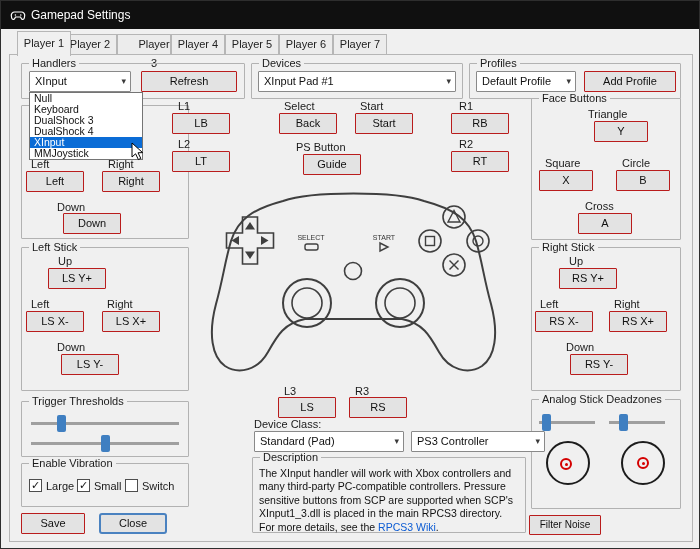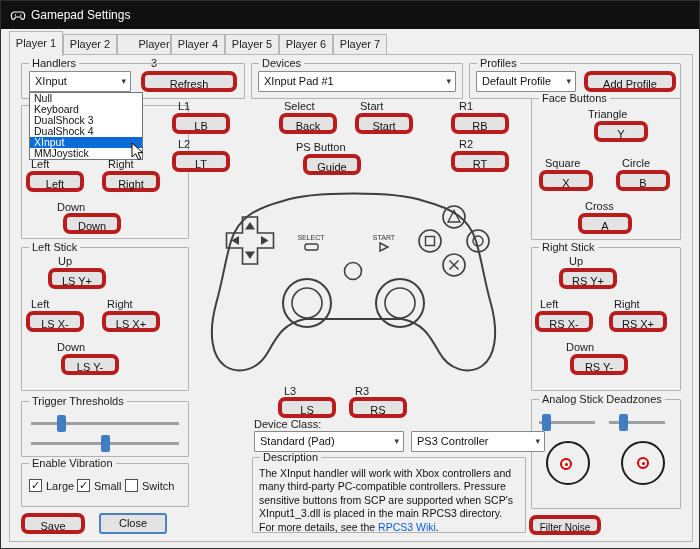--- a/index.html
+++ b/index.html
@@ -10,21 +10,21 @@
 
   .panel { position:absolute; left:8px; top:53px; width:684px; height:488px; border:1px solid #b6b6b6; background:#f0f0f0; box-sizing:border-box; z-index:0; }
 
   .tab { position:absolute; top:33px; width:54px; height:21px; background:#ececec; border:1px solid #b6b6b6; box-sizing:border-box; font-size:11px; color:#222; text-align:center; line-height:19px; z-index:1; }
   .tab.active { top:30px; height:25px; line-height:22px; background:#f0f0f0; border-bottom:none; z-index:2; }
 
   .group { position:absolute; border:1px solid #b2b2b2; border-radius:1px; box-sizing:border-box; z-index:1; }
   .glabel { position:absolute; top:-7px; left:7px; background:#f0f0f0; padding:0 3px; font-size:11px; color:#1a1a1a; white-space:nowrap; }
 
   .lbl { position:absolute; font-size:11px; color:#1a1a1a; white-space:nowrap; z-index:2; }
-  .btn { position:absolute; background:#e3e3e3; border:4px solid #b91c1c; border-radius:7px; font-size:11px; color:#111; text-align:center; line-height:18px; height:21px; box-sizing:border-box; z-index:2; cursor:default; }
+  .btn { position:absolute; background:#e3e3e3; border:1px solid #b91c1c; border-radius:1px; font-size:11px; color:#111; text-align:center; line-height:18px; height:21px; box-sizing:border-box; z-index:2; cursor:default; }
   .btn.small { font-size:10px; }
   .btn.focused { border:2px solid #4a82c0; border-radius:3px; line-height:16px; }
 
   .combo { position:absolute; background:#ffffff; border:1px solid #898989; border-radius:1px; height:21px; box-sizing:border-box; font-size:11px; color:#111; line-height:19px; padding-left:5px; z-index:2; white-space:nowrap; overflow:hidden; }
   .combo .arrow { position:absolute; right:4px; top:0; font-size:9px; line-height:19px; color:#3a3a3a; }
 
   .ddlist { position:absolute; background:#ffffff; border:1px solid #747474; z-index:9; box-sizing:border-box; }
   .dditem { height:11px; line-height:11px; font-size:10.5px; padding:0 4px; color:#111; white-space:nowrap; }
   .dditem.sel { background:#0a6cd6; color:#ffffff; }
 
@@ -50,21 +50,21 @@
 
   <div class="titlebar">
     <svg class="app-icon" viewBox="0 0 16 16">
       <path d="M4.5,5 h7 a3.2,3.2 0 0 1 3.2,3.5 l-.4,2.5 a1.6,1.6 0 0 1 -3,.5 l-.8,-1.5 h-5 l-.8,1.5 a1.6,1.6 0 0 1 -3,-.5 l-.4,-2.5 a3.2,3.2 0 0 1 3.2,-3.5 z" fill="none" stroke="#ffffff" stroke-width="1.2"></path>
       <circle cx="5.4" cy="8" r="0.8" fill="#ffffff"></circle>
         <circle cx="10.8" cy="8" r="0.8" fill="#ffffff"></circle>
     </svg>
     <span class="title-text">Gamepad Settings</span>
   </div>
 
-  <div class="tab active" style="left:8px;">Player 1</div>
+  <div class="tab active" style="left:16px;">Player 1</div>
   <div class="tab" style="left:62px;">Player 2</div>
   <div class="tab" style="left:116px;padding-left:20px;">Player 3</div>
   <div class="tab" style="left:170px;">Player 4</div>
   <div class="tab" style="left:224px;">Player 5</div>
   <div class="tab" style="left:278px;">Player 6</div>
   <div class="tab" style="left:332px;">Player 7</div>
 
   <div class="panel"></div>
 
   <div class="group" style="left:20px;top:62px;width:224px;height:36px;">

